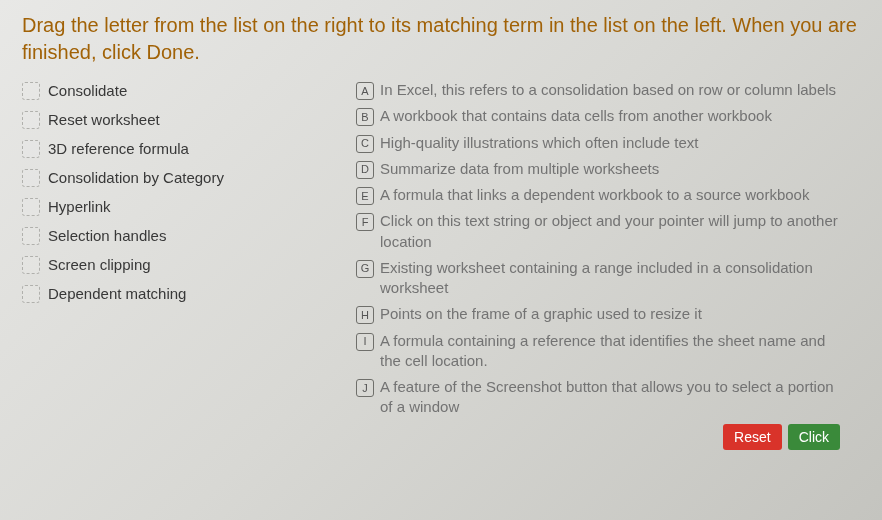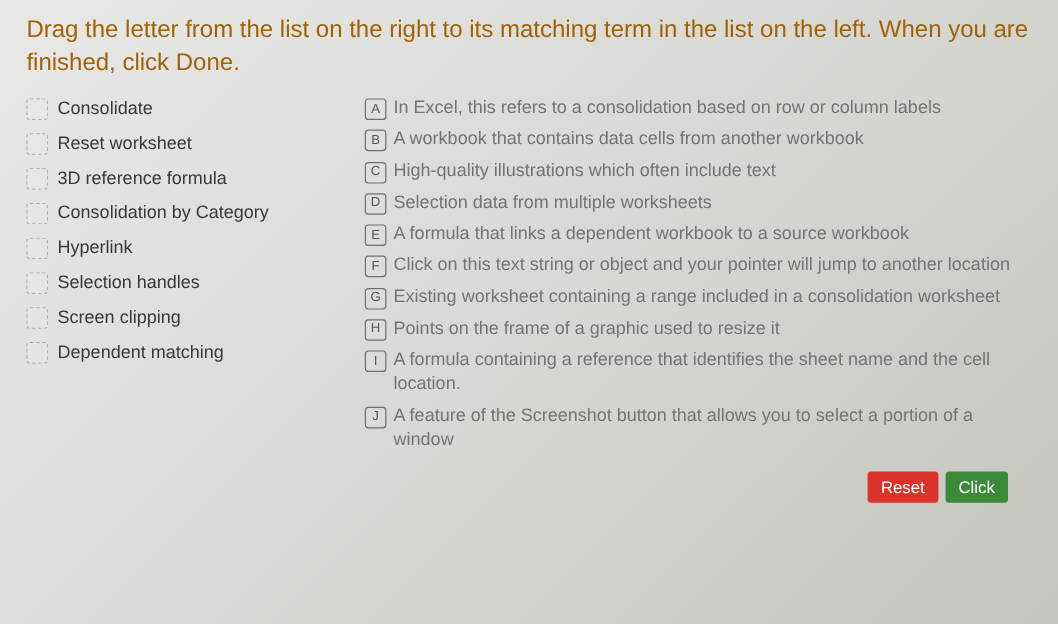--- a/index.html
+++ b/index.html
@@ -14,21 +14,21 @@
       overflow: hidden;
     }
     .instructions {
       font-size: 20px;
       color: #a16207;
       margin-bottom: 14px;
       line-height: 1.35;
     }
     .columns {
       display: flex;
-      gap: 32px;
+      gap: 84px;
     }
     .left-col { width: 250px; }
     .right-col { flex: 1; }
     .term-row {
       display: flex;
       align-items: center;
       gap: 8px;
       margin-bottom: 8px;
       line-height: 1.4;
     }
@@ -61,21 +61,21 @@
       font-weight: 500;
       color: #555;
       background: rgba(255,255,255,0.05);
       margin-top: 2px;
     }
     .def-text { color: #737373; flex: 1; padding-right: 10px; }
     .button-bar {
       display: flex;
       gap: 6px;
       justify-content: flex-end;
-      margin-top: 16px;
+      margin-top: 6px;
       padding-right: 20px;
     }
     .btn {
       border: none;
       color: #fff;
       font-size: 14px;
       padding: 5px 11px;
       border-radius: 3px;
       cursor: pointer;
       font-family: inherit;
@@ -133,21 +133,21 @@
     <div class="def-row">
       <div class="letter-box">B</div>
       <span class="def-text">A workbook that contains data cells from another workbook</span>
     </div>
     <div class="def-row">
       <div class="letter-box">C</div>
       <span class="def-text">High-quality illustrations which often include text</span>
     </div>
     <div class="def-row">
       <div class="letter-box">D</div>
-      <span class="def-text">Selection data from multiple worksheets</span>
+      <span class="def-text">Summarize data from multiple worksheets</span>
     </div>
     <div class="def-row">
       <div class="letter-box">E</div>
       <span class="def-text">A formula that links a dependent workbook to a source workbook</span>
     </div>
     <div class="def-row">
       <div class="letter-box">F</div>
       <span class="def-text">Click on this text string or object and your pointer will jump to another location</span>
     </div>
     <div class="def-row">

